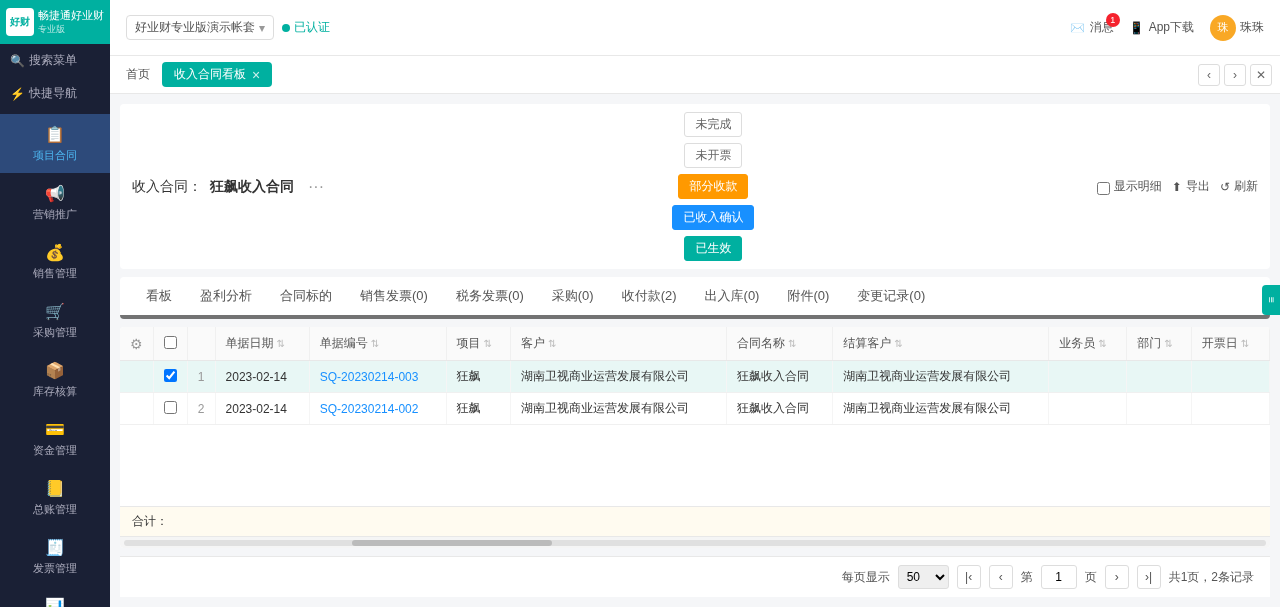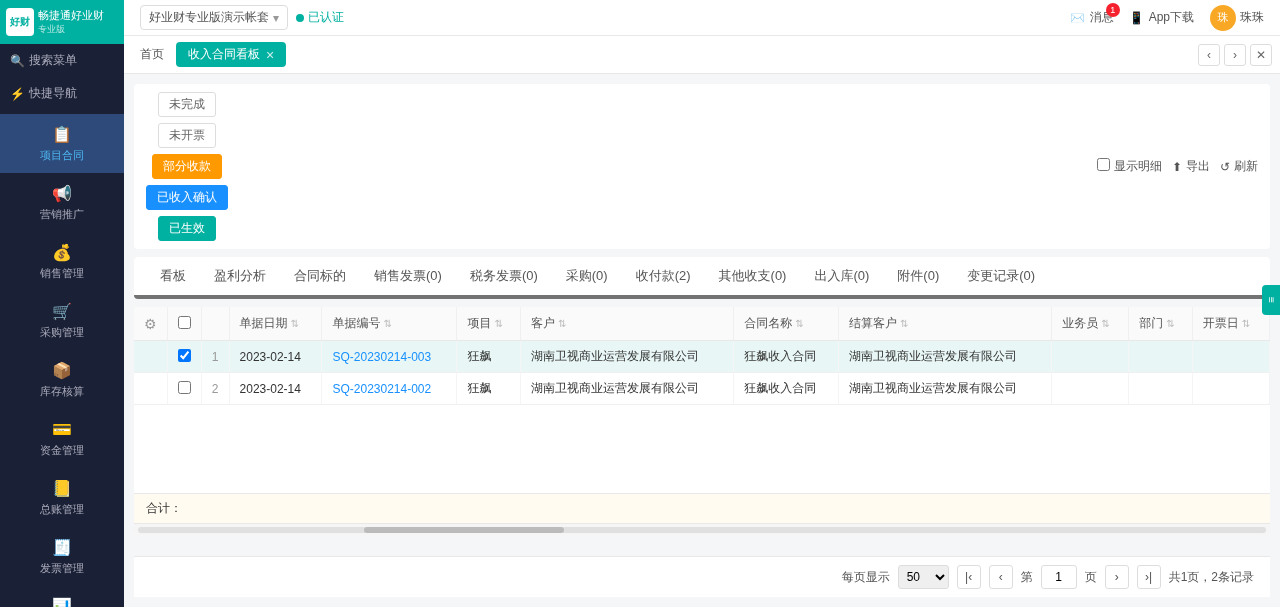--- a/index.html
+++ b/index.html
@@ -1,34 +1,34 @@
 <!DOCTYPE html>
 <html><head>
   <meta charset="utf-8">
   <style>
     * { box-sizing: border-box; margin: 0; padding: 0; }
     body { font-family: "Microsoft YaHei", "PingFang SC", sans-serif; font-size: 12px; background: #f0f2f5; color: #333; display: flex; height: 607px; overflow: hidden; }
 
     
-    .sidebar { width: 124px; background: #1a2035; display: flex; flex-direction: column; height: 100%; flex-shrink: 0; }
+    .sidebar { width: 110px; background: #1a2035; display: flex; flex-direction: column; height: 100%; flex-shrink: 0; }
     .sidebar-logo { background: #00b0a0; padding: 8px 6px; display: flex; align-items: center; gap: 4px; cursor: pointer; }
     .sidebar-logo-icon { width: 28px; height: 28px; background: white; border-radius: 4px; display: flex; align-items: center; justify-content: center; color: #00b0a0; font-weight: bold; font-size: 10px; }
     .sidebar-logo-text { color: white; font-size: 11px; line-height: 1.3; }
     .sidebar-logo-sub { color: rgba(255,255,255,0.7); font-size: 9px; }
     .sidebar-search { display: flex; align-items: center; gap: 4px; padding: 8px 10px; color: #aab; cursor: pointer; font-size: 12px; }
     .sidebar-nav { display: flex; align-items: center; gap: 4px; padding: 8px 10px; color: #aab; cursor: pointer; font-size: 12px; }
     .sidebar-item { display: flex; flex-direction: column; align-items: center; padding: 10px 4px; cursor: pointer; color: #aab; font-size: 11px; gap: 4px; }
     .sidebar-item.active { background: #2d4a7a; color: #4db6f0; }
     .sidebar-item-icon { width: 20px; height: 20px; display: flex; align-items: center; justify-content: center; font-size: 16px; }
 
     
     .main { flex: 1; display: flex; flex-direction: column; overflow: hidden; }
 
     
-    .topbar { background: white; height: 36px; display: flex; align-items: center; padding: 0 16px; border-bottom: 1px solid #e8e8e8; gap: 8px; justify-content: space-between; }
+    .topbar { background: white; height: 56px; display: flex; align-items: center; padding: 0 16px; border-bottom: 1px solid #e8e8e8; gap: 8px; justify-content: space-between; }
     .topbar-left { display: flex; align-items: center; gap: 8px; flex: 1; }
     .company-select { display: flex; align-items: center; gap: 4px; font-size: 12px; color: #555; cursor: pointer; border: 1px solid #ddd; border-radius: 4px; padding: 3px 8px; }
     .company-select .chevron { color: #999; }
     .certified-badge { display: flex; align-items: center; gap: 4px; color: #00b0a0; font-size: 12px; }
     .certified-dot { width: 8px; height: 8px; background: #00b0a0; border-radius: 50%; }
     .topbar-right { display: flex; align-items: center; gap: 16px; }
     .topbar-btn { display: flex; align-items: center; gap: 4px; font-size: 12px; color: #555; cursor: pointer; position: relative; }
     .badge { position: absolute; top: -6px; right: -6px; background: #f5222d; color: white; border-radius: 50%; width: 14px; height: 14px; font-size: 9px; display: flex; align-items: center; justify-content: center; }
     .avatar { width: 26px; height: 26px; background: #f9a825; border-radius: 50%; display: flex; align-items: center; justify-content: center; color: white; font-size: 11px; }
 
@@ -48,21 +48,21 @@
     .contract-title { display: flex; align-items: center; gap: 8px; }
     .contract-title-label { font-size: 14px; font-weight: 500; color: #333; }
     .contract-title-name { font-size: 14px; font-weight: bold; color: #333; }
     .contract-actions-left { display: flex; align-items: center; gap: 6px; flex-direction: column; }
     .status-btn { padding: 3px 10px; border-radius: 3px; font-size: 12px; border: 1px solid #ddd; cursor: pointer; color: #666; background: white; }
     .status-btn.active { background: #ff9900; color: white; border-color: #ff9900; }
     .status-btn.active2 { background: #00b0a0; color: white; border-color: #00b0a0; }
     .status-btn.active3 { background: #1890ff; color: white; border-color: #1890ff; }
     .contract-actions-right { display: flex; align-items: center; gap: 10px; }
     .action-btn { display: flex; align-items: center; gap: 4px; font-size: 12px; color: #555; cursor: pointer; }
-    .show-detail-check { display: flex; align-items: flex-start; gap: 4px; font-size: 12px; color: #555; cursor: pointer; }
+    .show-detail-check { display: flex; align-items: flex-end; gap: 4px; font-size: 12px; color: #555; cursor: pointer; }
     .dots-btn { font-size: 16px; color: #999; cursor: pointer; padding: 2px 6px; }
 
     
     .tabs-row { background: white; border-radius: 4px; border-bottom: 4px solid #737373; }
     .tabs-inner { display: flex; align-items: center; padding: 0 12px; }
     .tab { padding: 10px 14px; font-size: 13px; color: #555; cursor: pointer; border-bottom: 2px solid transparent; margin-bottom: -2px; white-space: nowrap; }
     .tab.selected { color: #00b0a0; border-bottom: 2px solid #00b0a0; font-weight: 500; }
 
     
     .table-wrapper { background: white; border-radius: 4px; flex: 1; overflow: hidden; display: flex; flex-direction: column; }
@@ -82,21 +82,21 @@
     
     .table-footer { background: #fffbf0; padding: 6px 12px; border-top: 1px solid #e8e8e8; display: flex; align-items: center; }
     .total-label { font-size: 12px; color: #333; font-weight: 500; }
 
     
     .scrollbar-row { height: 12px; background: #f5f5f5; border-top: 1px solid #e8e8e8; display: flex; align-items: center; padding: 0 4px; }
     .scrollbar-track { flex: 1; height: 6px; background: #e0e0e0; border-radius: 3px; position: relative; }
     .scrollbar-thumb { width: 200px; height: 6px; background: #bbb; border-radius: 3px; position: absolute; left: 20%; }
 
     
-    .pagination { background: white; padding: 8px 16px; display: flex; align-items: center; justify-content: flex-end; gap: 8px; border-top: 1px solid #e8e8e8; font-size: 12px; color: #555; margin-top: 13px; }
+    .pagination { background: white; padding: 8px 16px; display: flex; align-items: center; justify-content: flex-end; gap: 8px; border-top: 1px solid #e8e8e8; font-size: 12px; color: #555; }
     .page-btn { width: 24px; height: 24px; border: 1px solid #ddd; border-radius: 3px; display: flex; align-items: center; justify-content: center; cursor: pointer; color: #555; font-size: 12px; }
     .page-input { width: 36px; height: 24px; border: 1px solid #ddd; border-radius: 3px; text-align: center; font-size: 12px; }
     .page-select { height: 24px; border: 1px solid #ddd; border-radius: 3px; font-size: 12px; padding: 0 4px; }
     .per-page-label { color: #555; }
     .right-panel-btn { position: fixed; right: 0; top: 50%; transform: translateY(-50%); background: #00b0a0; color: white; width: 18px; padding: 10px 2px; border-radius: 4px 0 0 4px; cursor: pointer; writing-mode: vertical-rl; font-size: 11px; z-index: 100; }
 
     .sidebar-divider { height: 1px; background: rgba(255,255,255,0.08); margin: 2px 0; }
   </style>
 </head>
 <body>
@@ -202,20 +202,25 @@
     <div class="tab-nav-btns">
       <div class="tab-nav-btn">‹</div>
       <div class="tab-nav-btn">›</div>
       <div class="tab-nav-btn">✕</div>
     </div>
   </div>
 
   <div class="content">
 
     <div class="contract-header">
+      <div class="contract-title">
+        <span class="contract-title-label">收入合同：</span>
+        <span class="contract-title-name">狂飙收入合同</span>
+        <span class="dots-btn">···</span>
+      </div>
       <div class="contract-actions-left">
         <button class="status-btn">未完成</button>
         <button class="status-btn">未开票</button>
         <button class="status-btn active">部分收款</button>
         <button class="status-btn active3">已收入确认</button>
         <button class="status-btn active2">已生效</button>
       </div>
       <div class="contract-actions-right">
         <div class="show-detail-check">
           <input type="checkbox" style="">
@@ -235,21 +240,20 @@
     <div class="tabs-row">
       <div class="tabs-inner" id="sub-tabs-container">
 
       <div class="tab">看板</div>
           <div class="tab">盈利分析</div>
           <div class="tab">合同标的</div>
           <div class="tab">销售发票(0)</div>
           <div class="tab">税务发票(0)</div>
           <div class="tab">采购(0)</div>
           <div class="tab">收付款(2)</div>
-          <div class="tab">其他收支(0)</div>
           <div class="tab">出入库(0)</div>
           <div class="tab">附件(0)</div>
           <div class="tab">变更记录(0)</div>
         </div>
     </div>
 
     <div class="table-wrapper">
       <div class="table-scroll">
         <table>
           <thead>

